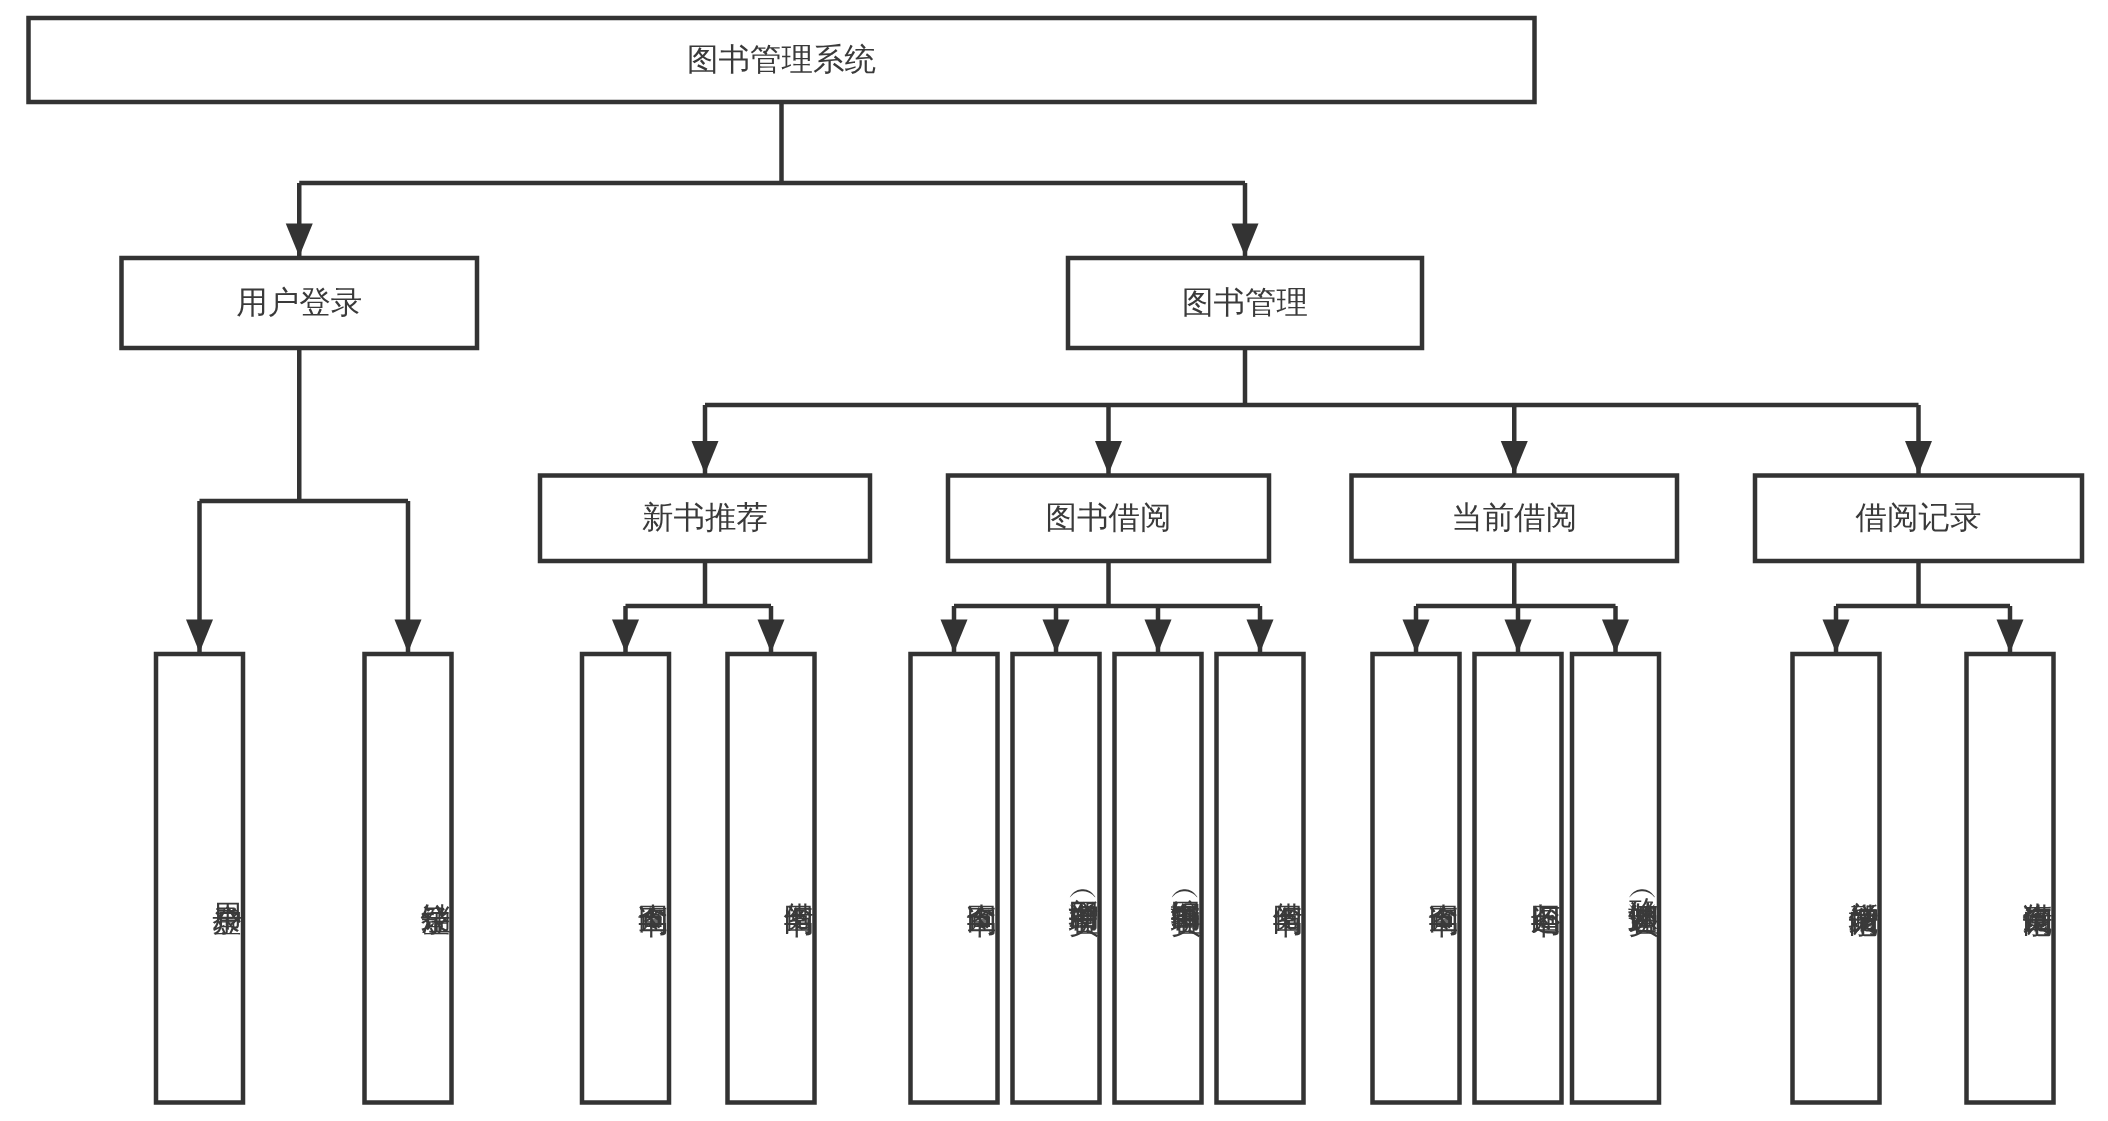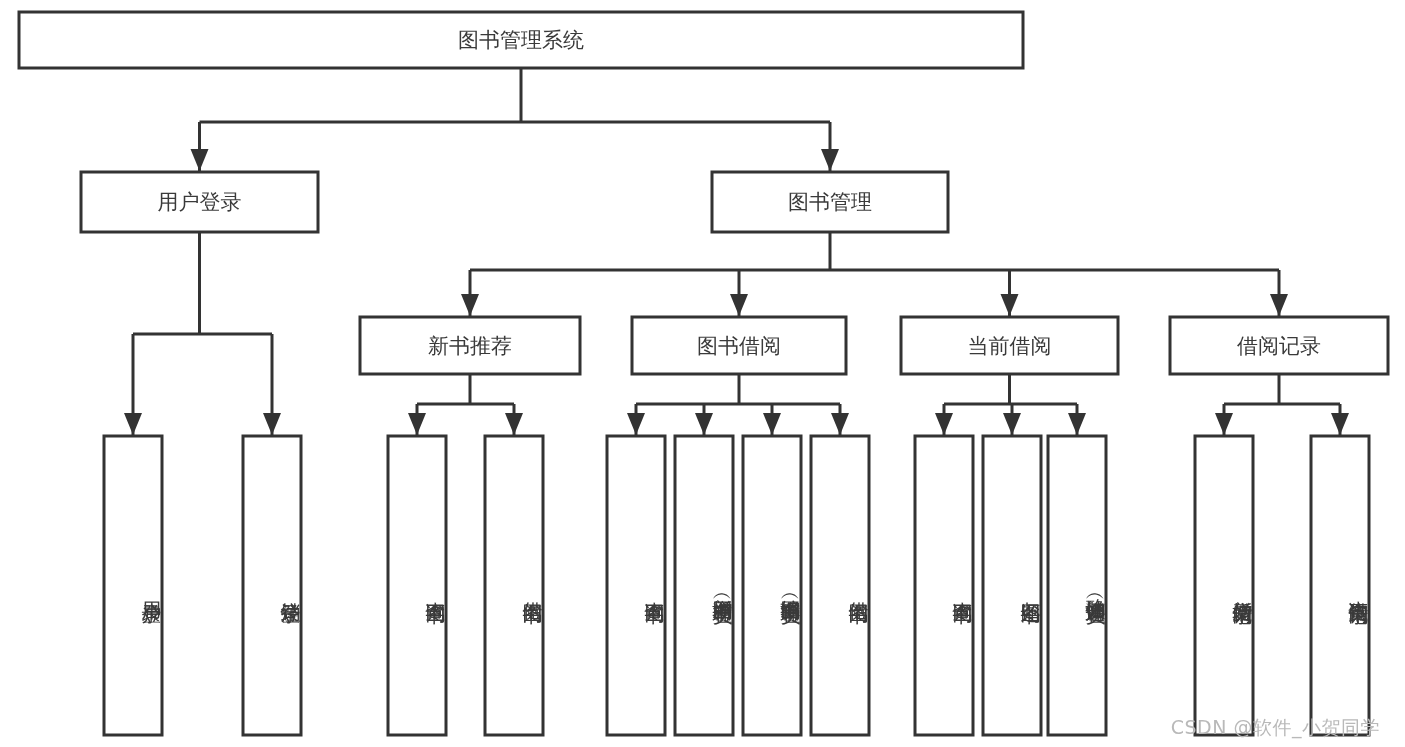--- a/index.html
+++ b/index.html
@@ -172,14 +172,13 @@
       <div class="leaf-label" style="left: 607px; width: 58px; top: 542.5px; height: 90px;">查询图书</div>
       <div class="leaf-label" style="left: 675px; width: 58px; top: 488.75px; height: 197.5px;">新增图书（管理员）</div>
       <div class="leaf-label" style="left: 743px; width: 58px; top: 488.75px; height: 197.5px;">编辑图书（管理员）</div>
       <div class="leaf-label" style="left: 811px; width: 58px; top: 542.5px; height: 90px;">借阅图书</div>
       <div class="leaf-label" style="left: 915px; width: 58px; top: 542.5px; height: 90px;">查询图书</div>
       <div class="leaf-label" style="left: 983px; width: 58px; top: 542.5px; height: 90px;">归还图书</div>
       <div class="leaf-label" style="left: 1048px; width: 58px; top: 488.75px; height: 197.5px;">确认归还（管理员）</div>
       <div class="leaf-label" style="left: 1195px; width: 58px; top: 521px; height: 133px;">新增借阅记录</div>
       <div class="leaf-label" style="left: 1311px; width: 58px; top: 521px; height: 133px;">查询借阅记录</div>
     </div>
-  <div class="watermark">CSDN @软件_小贺同学</div>
 </div>
 
 </body></html>

